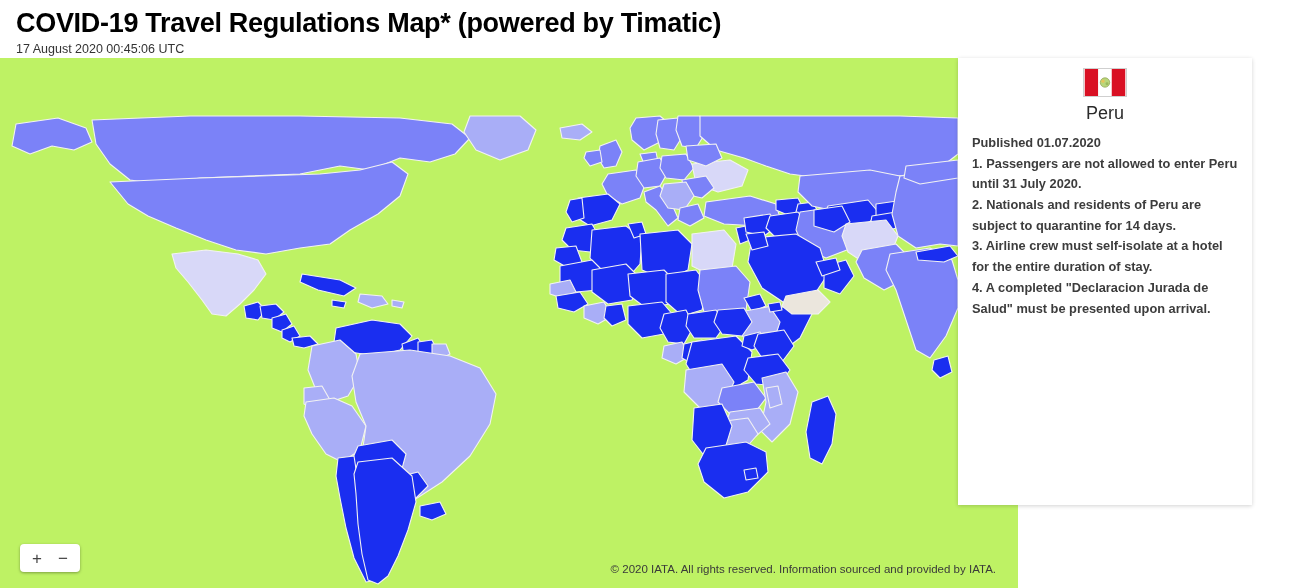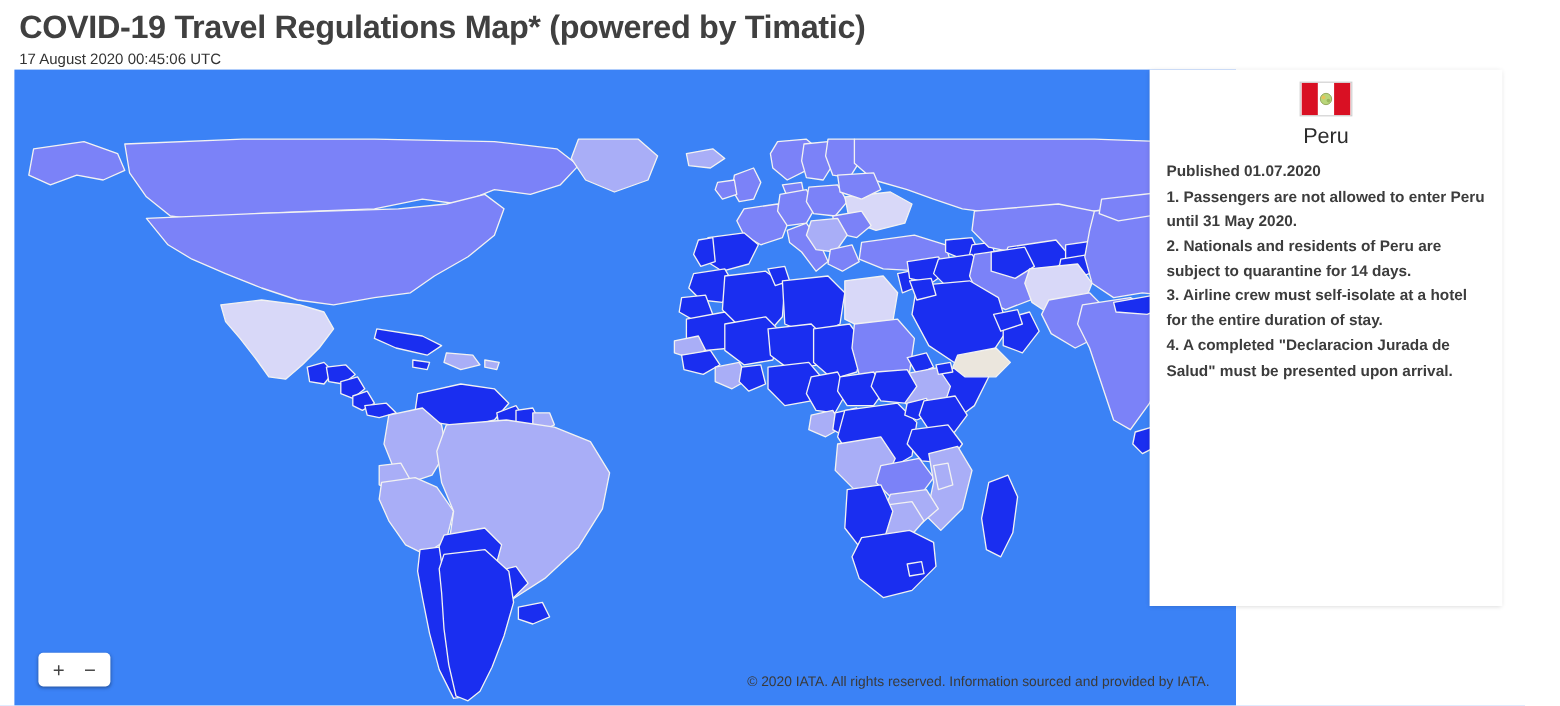--- a/index.html
+++ b/index.html
@@ -10,42 +10,41 @@
   body {
     width: 1300px;
     height: 588px;
     overflow: hidden;
     font-family: "Liberation Sans", sans-serif;
     position: relative;
   }
   #page-title {
     font-size: 27px;
     font-weight: bold;
-    color: #404040;
+    color: #000000;
     letter-spacing: -0.3px;
     margin: 0;
     padding: 8px 0 0 16px;
     line-height: 1.15;
     white-space: nowrap;
   }
   #timestamp {
     font-size: 12.5px;
     color: #333333;
     padding: 4px 0 0 16px;
     line-height: 1.1;
   }
   #map-container {
     position: absolute;
     left: 0;
     top: 58px;
     width: 1018px;
     height: 530px;
-    background: #3b82f6;
+    background: #bef264;
     overflow: hidden;
-    margin-left: 12px;
   }
   #map-svg {
     position: absolute;
     left: 0;
     top: 0;
     width: 1018px;
     height: 530px;
     display: block;
   }
   #map-attribution {
@@ -270,18 +269,18 @@
       <circle cx="30" cy="20" r="7" fill="#b9d67a" stroke="#8a9c4e" stroke-width="1"></circle>
       <circle cx="27" cy="18" r="2.4" fill="#e8c35a"></circle>
       <circle cx="33" cy="22" r="2.2" fill="#9ab85c"></circle>
     </svg>
   </div>
 
   <div id="country-name">Peru</div>
 
   <div id="regulation-lines">
     <p class="reg-line">Published 01.07.2020</p>
-    <p class="reg-line">1. Passengers are not allowed to enter Peru until 31 May 2020.</p>
+    <p class="reg-line">1. Passengers are not allowed to enter Peru until 31 July 2020.</p>
     <p class="reg-line">2. Nationals and residents of Peru are subject to quarantine for 14 days.</p>
     <p class="reg-line">3. Airline crew must self-isolate at a hotel for the entire duration of stay.</p>
     <p class="reg-line">4. A completed "Declaracion Jurada de Salud" must be presented upon arrival.</p>
   </div>
 </div>
 
 </body></html>

